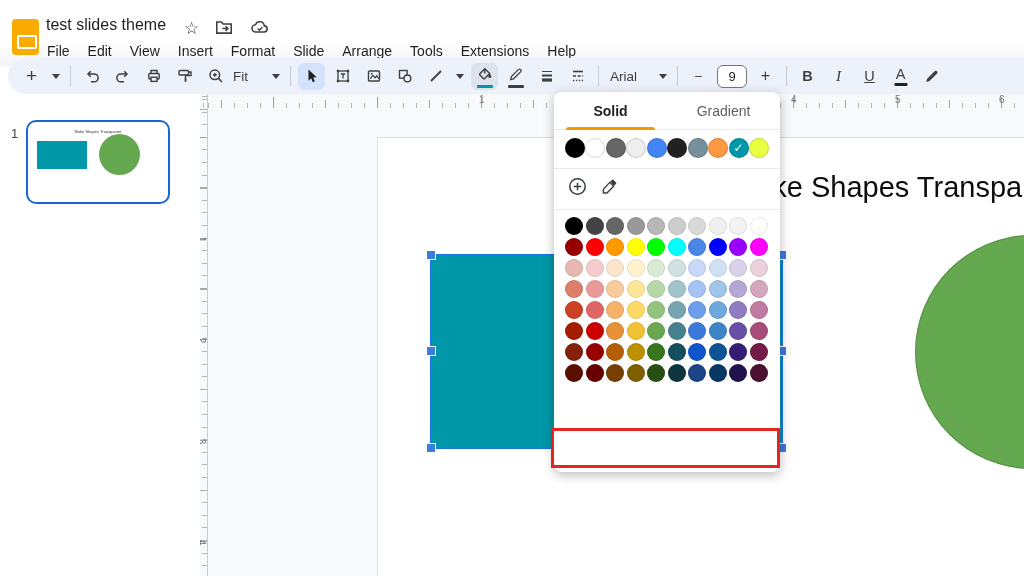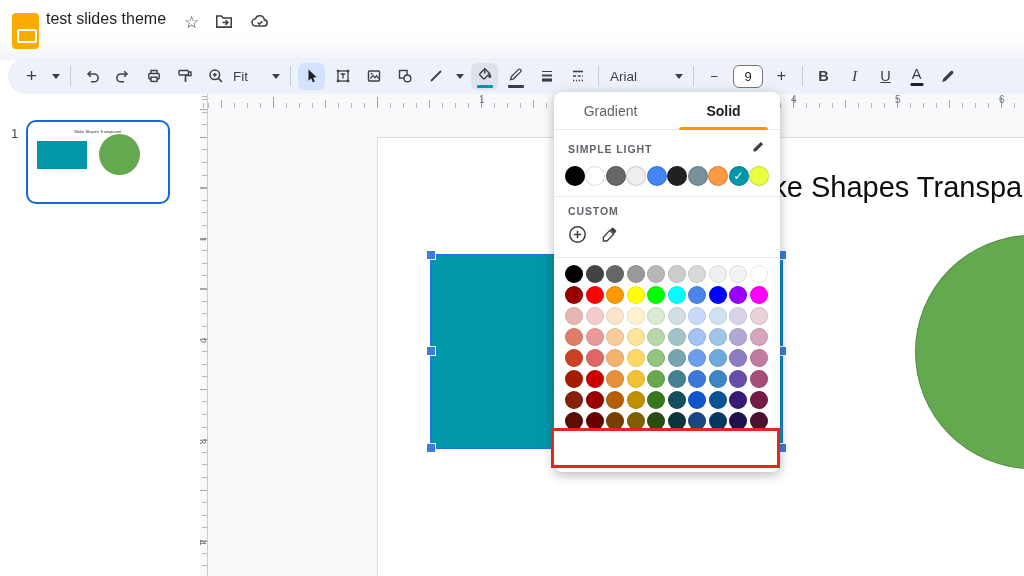--- a/index.html
+++ b/index.html
@@ -1,20 +1,20 @@
 <!DOCTYPE html>
 <html><head>
 <meta charset="utf-8">
 <style>
   *{box-sizing:border-box;margin:0;padding:0}
   html,body{width:1024px;height:576px;overflow:hidden}
   body{position:relative;background:#fff;font-family:"Liberation Sans","DejaVu Sans",sans-serif;color:#1f1f1f}
 
   
-  .topbar{position:absolute;left:0;top:4px;width:1024px;height:56px;background:linear-gradient(180deg,#ffffff 55%,#f2f4f9 100%)}
+  .topbar{position:absolute;left:0;top:10px;width:1024px;height:56px;background:linear-gradient(180deg,#ffffff 55%,#f2f4f9 100%)}
   .logo{position:absolute;left:12px;top:9px;width:27px;height:36px;background:#f9ab00;border-radius:4px}
   .logo::after{content:"";position:absolute;left:5px;top:16px;width:16px;height:10px;border:2.5px solid #fff;border-radius:2px}
   .doc-title{position:absolute;left:46px;top:6px;font-size:16px;color:#1f1f1f;white-space:nowrap}
   .title-icons{position:absolute;left:184px;top:7px;display:flex;gap:15px;align-items:center;color:#3c4043}
   .star-glyph{font-size:17px;line-height:20px;color:#3c4043}
   .menubar{position:absolute;left:38px;top:30px;display:flex}
   .menu-item{padding:3px 9px;font-size:14px;color:#1f1f1f;border-radius:8px;cursor:default}
 
   
   .toolbar{position:absolute;left:8px;top:58px;width:1016px;height:36px;background:#edf2fa;border-radius:20px 0 0 20px;display:flex;align-items:center;padding-left:8px;z-index:5}
@@ -92,20 +92,32 @@
     <span class="star-glyph">☆</span>
     <span><svg width="20" height="20" viewBox="0 0 18 18">
           <path d="M2.5 4.5h4.2l1.5 1.8h7.3v8.2h-13z" fill="none" stroke="#3c4043" stroke-width="1.4"></path>
           <path d="M7.6 10.4h4.6M10.4 8.3l2.1 2.1-2.1 2.1" fill="none" stroke="#3c4043" stroke-width="1.4"></path>
         </svg></span>
     <span><svg width="21" height="20" viewBox="0 0 18 18">
           <path d="M5.8 13.5a3.3 3.3 0 0 1-.4-6.6 4.1 4.1 0 0 1 7.9 1.1 2.7 2.7 0 0 1-.4 5.5z" fill="none" stroke="#3c4043" stroke-width="1.4"></path>
           <path d="M7.4 10.4l1.5 1.5 2.7-2.7" fill="none" stroke="#3c4043" stroke-width="1.4"></path>
         </svg></span>
   </div>
+  <div class="menubar">
+      <span class="menu-item">File</span>
+      <span class="menu-item">Edit</span>
+      <span class="menu-item">View</span>
+      <span class="menu-item">Insert</span>
+      <span class="menu-item">Format</span>
+      <span class="menu-item">Slide</span>
+      <span class="menu-item">Arrange</span>
+      <span class="menu-item">Tools</span>
+      <span class="menu-item">Extensions</span>
+      <span class="menu-item">Help</span>
+    </div>
 </div>
 
 <div class="toolbar">
   <div class="tb-btn">
       <span class="plus-glyph">+</span>
     </div>
   <div class="caret"></div>
   <div class="tb-sep"></div>
   <div class="tb-btn">
       <svg width="18" height="18" viewBox="0 0 18 18">
@@ -198,21 +210,21 @@
       </svg>
     </div>
   <div class="tb-btn">
       <svg width="18" height="18" viewBox="0 0 18 18">
         <path d="M4 4.5h10" stroke="#3c4043" stroke-width="1.6"></path>
         <path d="M4 9h10" stroke="#3c4043" stroke-width="1.6" stroke-dasharray="3 1.6"></path>
         <path d="M4 13.5h10" stroke="#3c4043" stroke-width="1.6" stroke-dasharray="1.3 1.6"></path>
       </svg>
     </div>
   <div class="tb-sep"></div>
-  <span class="tb-text" style="margin:0 24px 0 6px">Arial</span>
+  <span class="tb-text" style="margin:0 8px 0 6px">Arial</span>
   <div class="caret" style="margin-left:14px"></div>
   <div class="tb-sep"></div>
   <div class="tb-btn">
       <span class="tb-text">−</span>
     </div>
   <div class="size-box">9</div>
   <div class="tb-btn">
       <span class="plus-glyph" style="font-size:16px">+</span>
     </div>
   <div class="tb-sep"></div>
@@ -276,47 +288,38 @@
     <div class="v-ticks-inch"></div>
   <span class="rnum vnum" style="top: 140px;">1</span>
       <span class="rnum vnum" style="top: 241px;">2</span>
       <span class="rnum vnum" style="top: 342px;">3</span>
       <span class="rnum vnum" style="top: 443px;">4</span>
     </div>
 </div>
 
 <div class="picker">
   <div class="tabs">
+    <div class="tab active">Solid</div>
     <div class="tab">Gradient</div>
-    <div class="tab active">Solid</div>
-  </div>
-  <div class="section-head">
-    <span class="section-label">SIMPLE LIGHT</span>
-    <span><svg width="15" height="15" viewBox="0 0 18 18">
-          <path d="M3 15v-2.8L11.7 3.5l2.8 2.8L5.8 15z" fill="#3c4043"></path>
-        </svg></span>
   </div>
   <div class="theme-row">
       <div class="tswatch" style="background-color: rgb(0, 0, 0);"></div>
       <div class="tswatch" style="background-color: rgb(255, 255, 255);"></div>
       <div class="tswatch" style="background-color: rgb(102, 102, 102);"></div>
       <div class="tswatch" style="background-color: rgb(238, 238, 238);"></div>
       <div class="tswatch" style="background-color: rgb(66, 133, 244);"></div>
       <div class="tswatch" style="background-color: rgb(33, 33, 33);"></div>
       <div class="tswatch" style="background-color: rgb(120, 144, 156);"></div>
       <div class="tswatch" style="background-color: rgb(255, 152, 66);"></div>
       <div class="tswatch" style="background-color: rgb(0, 151, 168);">
         <span class="check">✓</span>
       </div>
       <div class="tswatch" style="background-color: rgb(233, 255, 65);"></div>
     </div>
   <div class="pdiv"></div>
-  <div class="section-head" style="margin-top:8px">
-    <span class="section-label">CUSTOM</span>
-  </div>
   <div class="custom-icons">
     <span><svg width="21" height="21" viewBox="0 0 18 18">
           <circle cx="9" cy="9" r="6.6" fill="none" stroke="#3c4043" stroke-width="1.3"></circle>
           <path d="M9 5.8v6.4M5.8 9h6.4" stroke="#3c4043" stroke-width="1.3"></path>
         </svg></span>
     <span><svg width="19" height="19" viewBox="0 0 18 18">
           <path d="M12.9 2.9l2.2 2.2a1.1 1.1 0 0 1 0 1.6l-1.7 1.7-3.8-3.8 1.7-1.7a1.1 1.1 0 0 1 1.6 0z" fill="#3c4043"></path>
           <path d="M9.2 5.1l3.7 3.7-6.3 6.3H3.2v-3.4z" fill="none" stroke="#3c4043" stroke-width="1.3"></path>
         </svg></span>
   </div>

